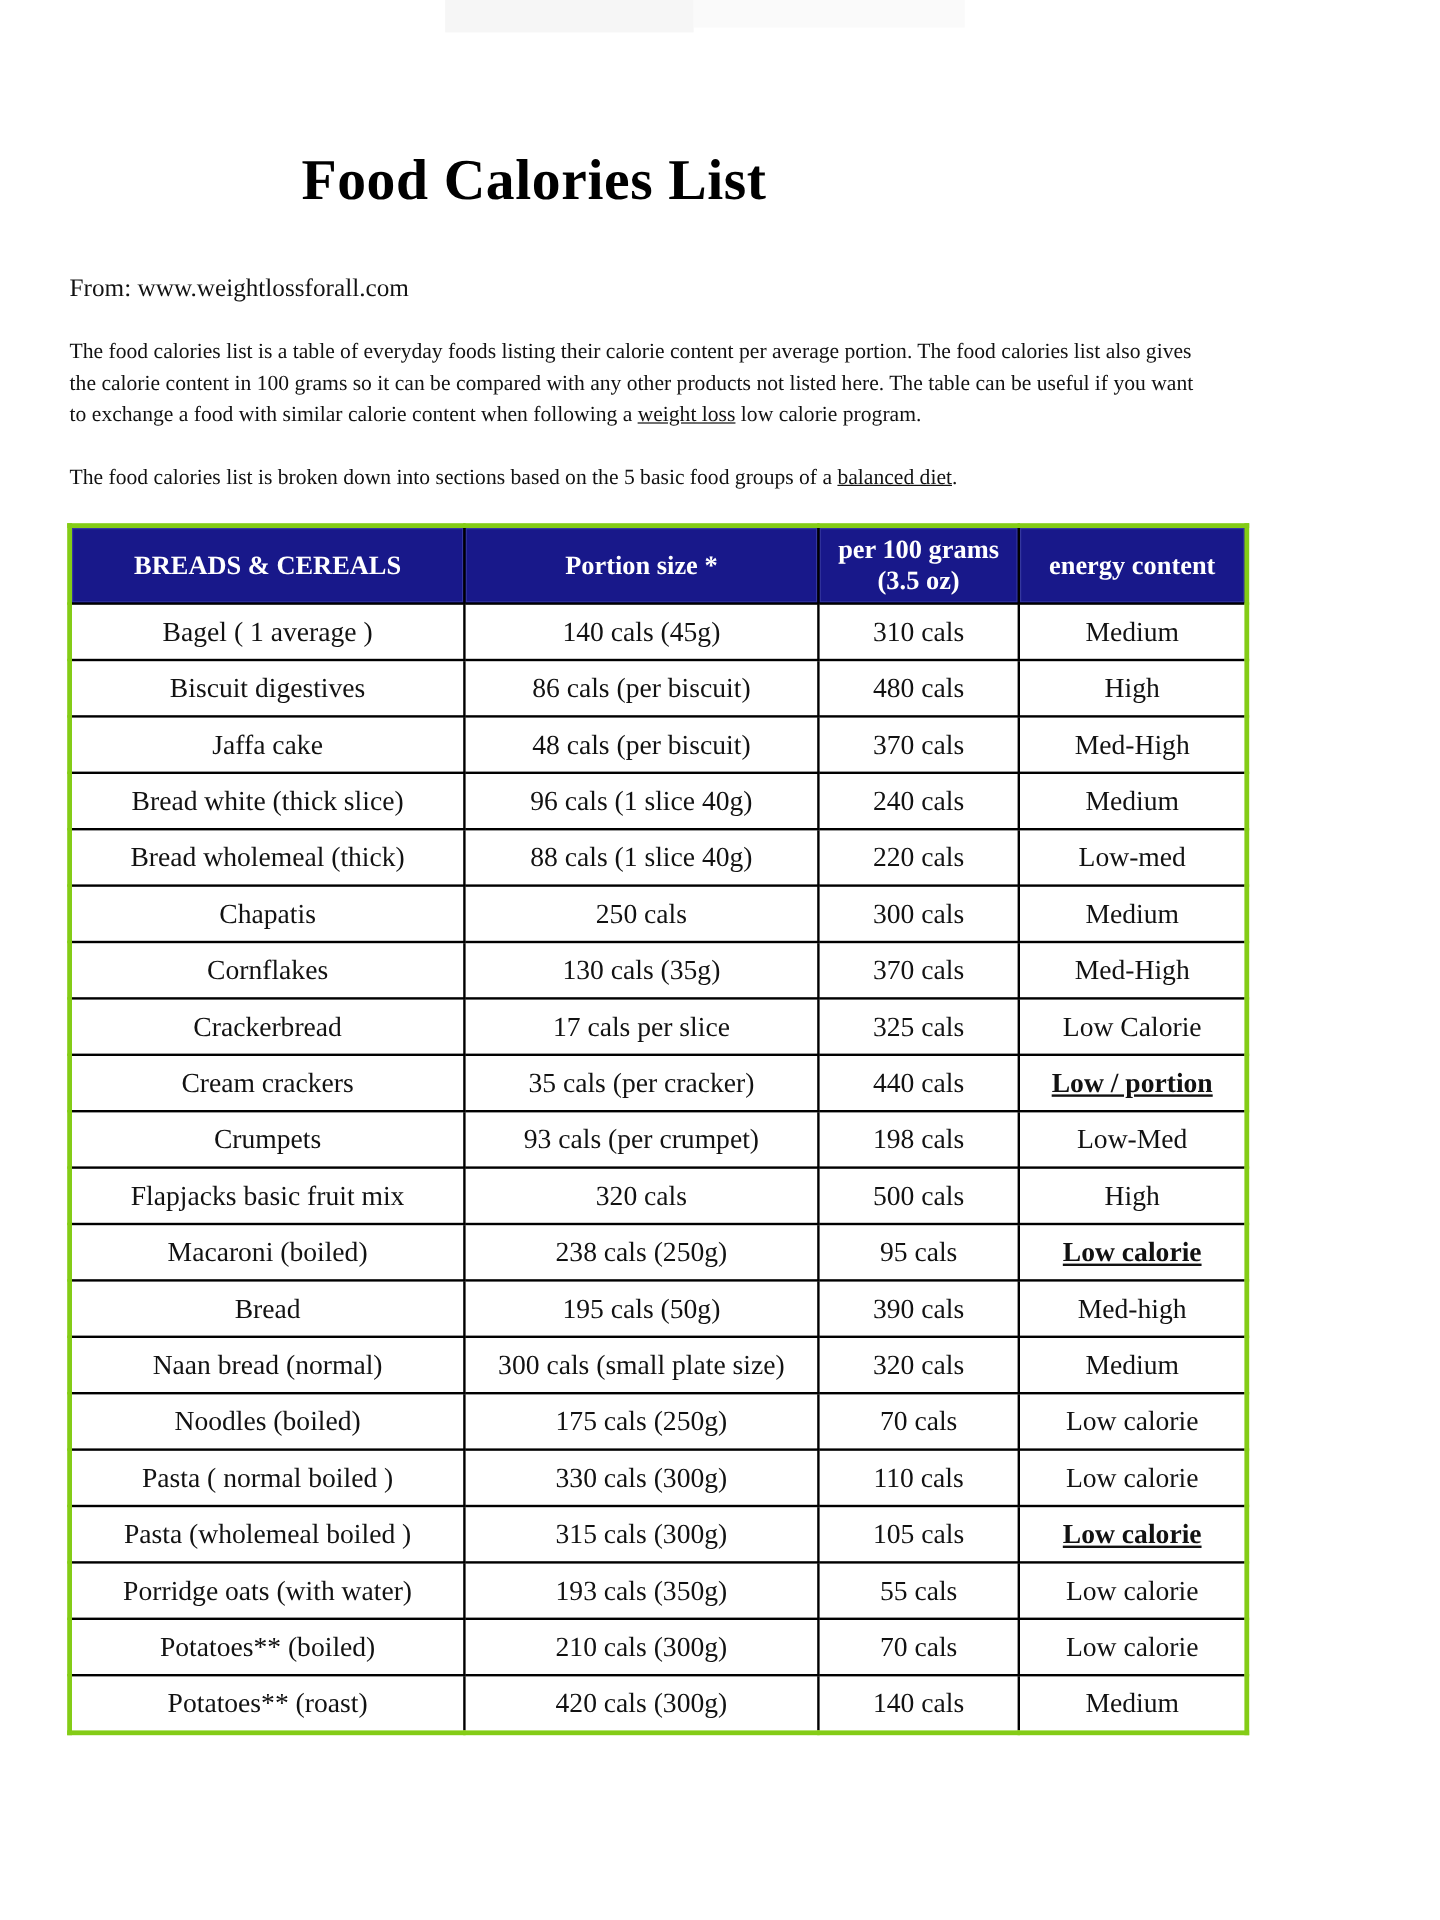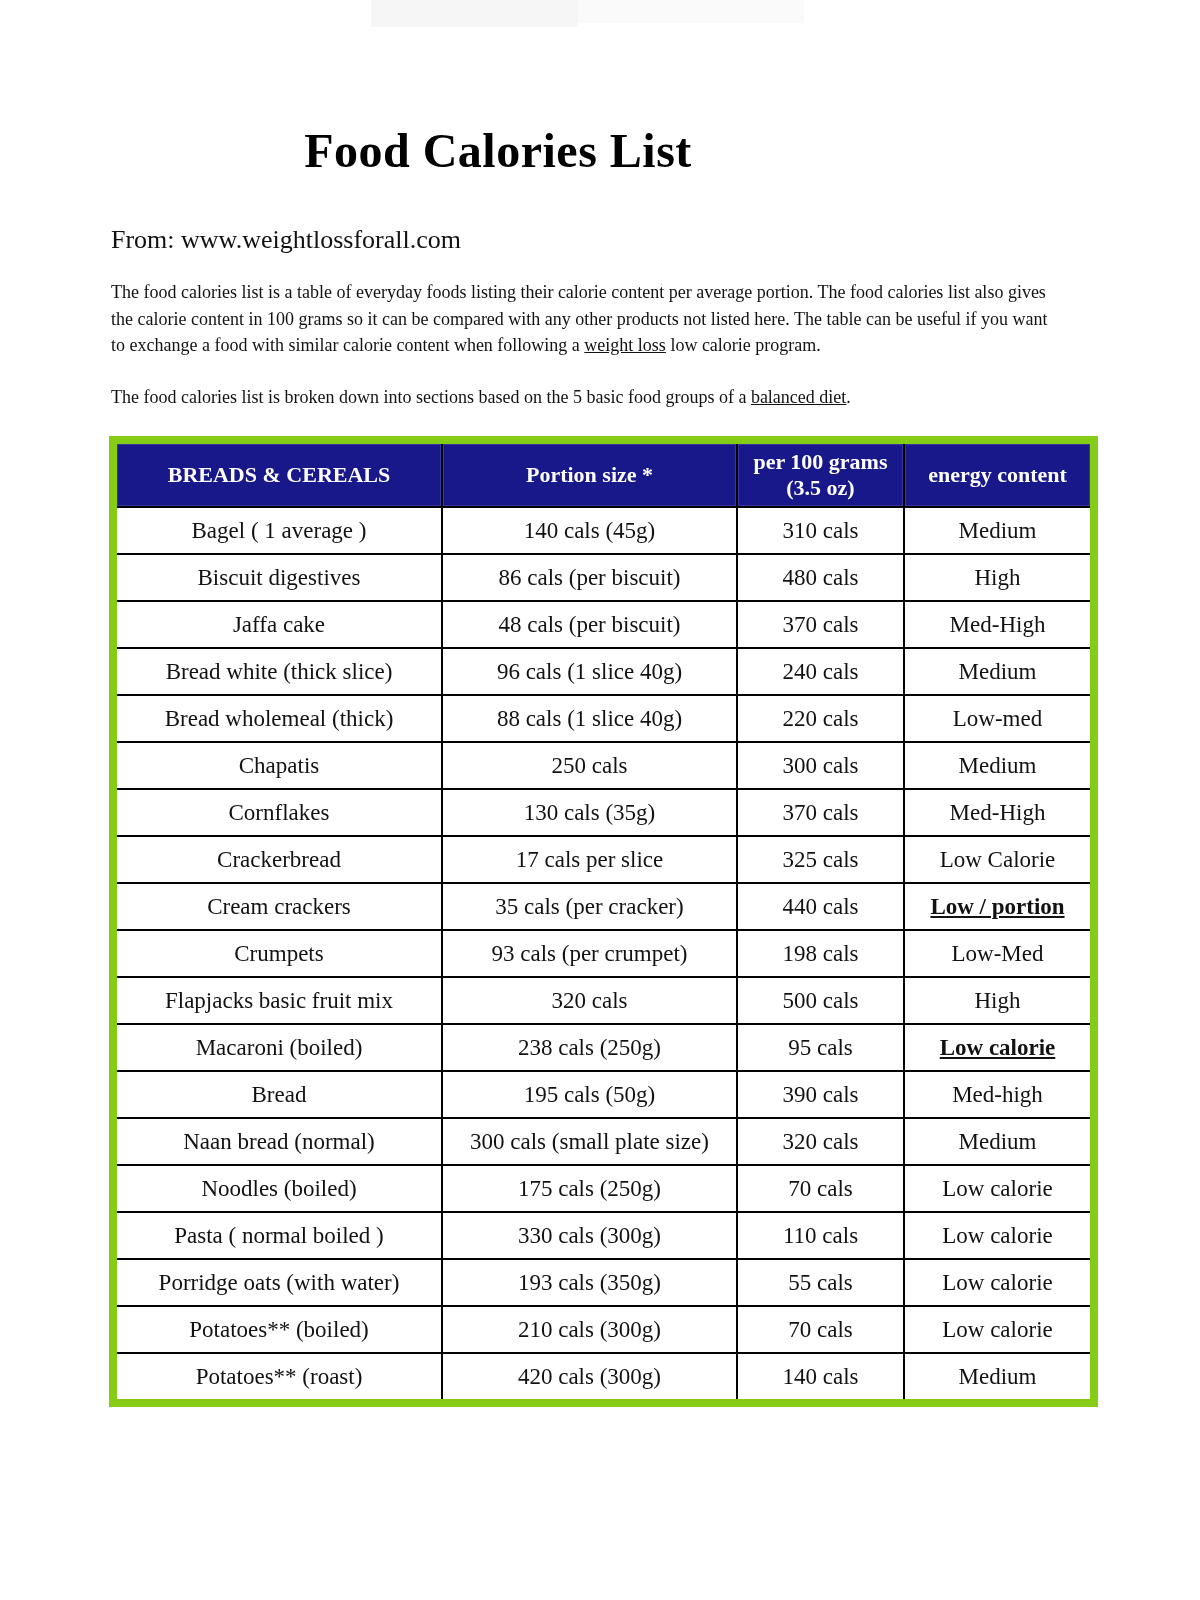--- a/index.html
+++ b/index.html
@@ -5,35 +5,35 @@
   html,body{margin:0;padding:0;background:#ffffff;}
   body{
     width:1200px;height:1600px;position:relative;
     font-family:"Liberation Serif","DejaVu Serif",serif;
     color:#121212;
     -webkit-font-smoothing:antialiased;
   }
   .artifact{position:absolute;top:0;}
   .artifact-a{left:371px;width:207px;height:27px;background:#f6f6f6;}
   .artifact-b{left:578px;width:226px;height:23px;background:#fafafa;}
-  .doc{position:relative;margin-left:109px;width:778px;}
+  .doc{position:relative;margin-left:56px;width:778px;}
   h1.title{
     margin:124px 0 0 0;
     font-size:48px;line-height:53px;font-weight:bold;
     text-align:center;letter-spacing:0.5px;color:#000;
   }
-  .from-line{margin:50px 0 0 2px;font-size:26px;line-height:26px;}
+  .from-line{margin:50px 0 0 2px;font-size:21px;line-height:26px;}
   .para{margin:26px 0 0 2px;width:945px;font-size:18px;line-height:26.5px;}
   .para-2{margin-top:25px;}
   .text-link{color:#121212;text-decoration:underline;cursor:pointer;}
   table.cal-table{
     margin-top:26px;
     border-collapse:collapse;
     width:981px;
-    border:8px solid #84cc16;
+    border:4px solid #84cc16;
     table-layout:fixed;
   }
   .cal-table th{
     background:#18188a;
     color:#ffffff;
     font-size:22px;line-height:26px;
     font-weight:bold;
     height:62px;
     border:2px solid #000;
     text-align:center;vertical-align:middle;
@@ -172,20 +172,26 @@
           <td>70 cals</td>
           <td>Low calorie</td>
         </tr>
         <tr>
           <td>Pasta ( normal boiled )</td>
           <td>330 cals (300g)</td>
           <td>110 cals</td>
           <td>Low calorie</td>
         </tr>
         <tr>
+          <td>Pasta (wholemeal boiled )</td>
+          <td>315 cals (300g)</td>
+          <td>105 cals</td>
+          <td><span class="u">Low calorie</span></td>
+        </tr>
+        <tr>
           <td>Porridge oats (with water)</td>
           <td>193 cals (350g)</td>
           <td>55 cals</td>
           <td>Low calorie</td>
         </tr>
         <tr>
           <td>Potatoes** (boiled)</td>
           <td>210 cals (300g)</td>
           <td>70 cals</td>
           <td>Low calorie</td>

